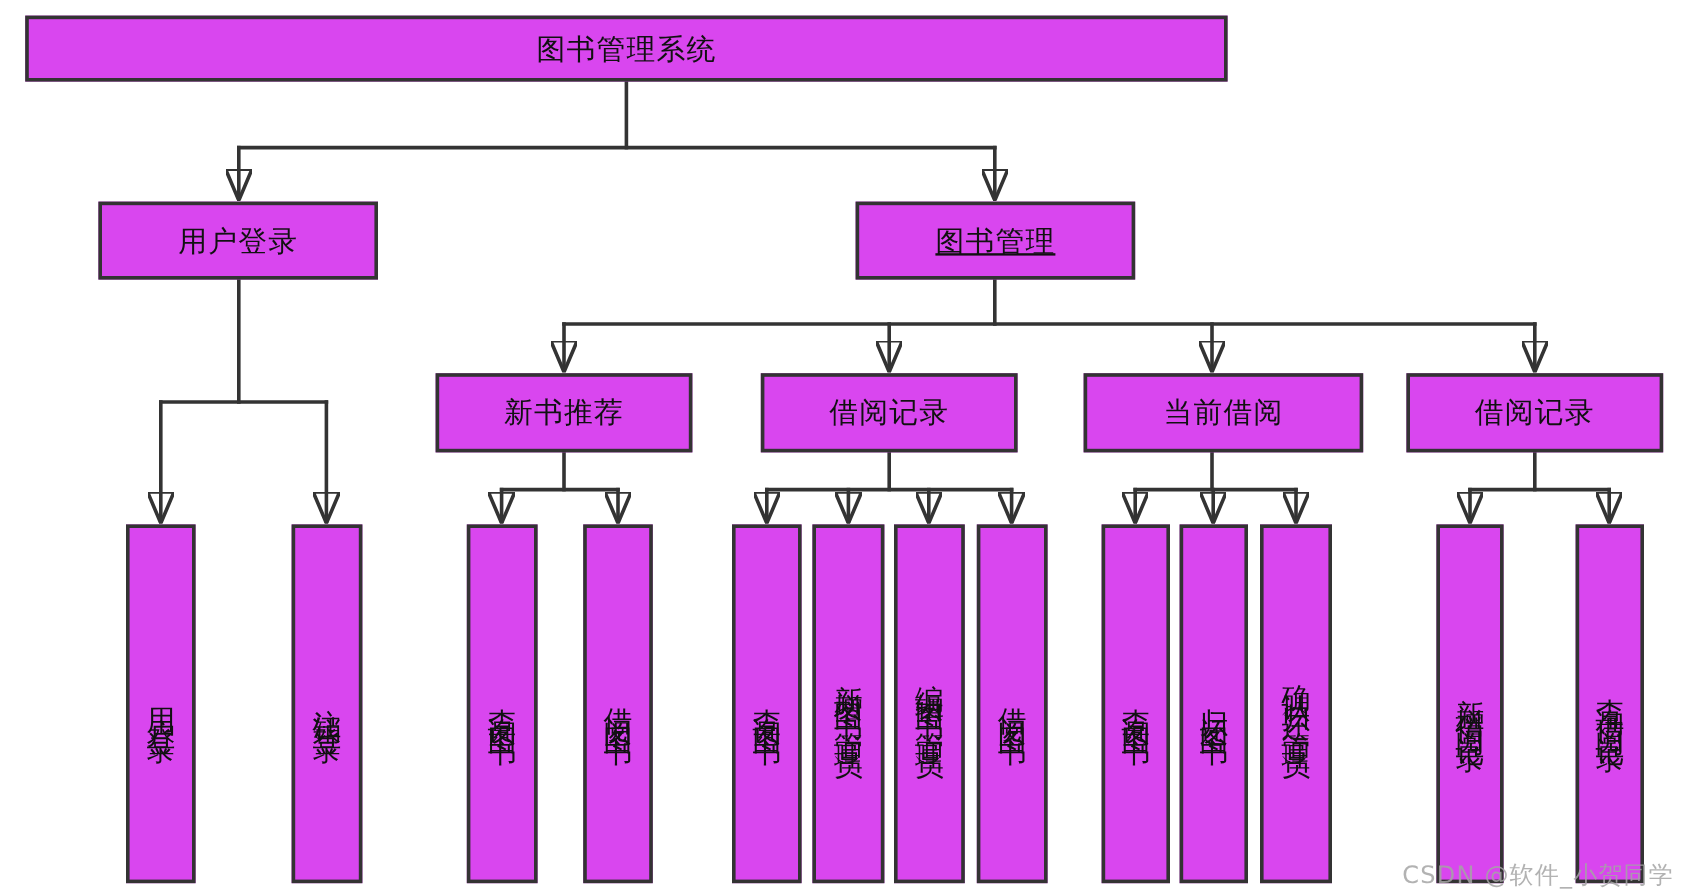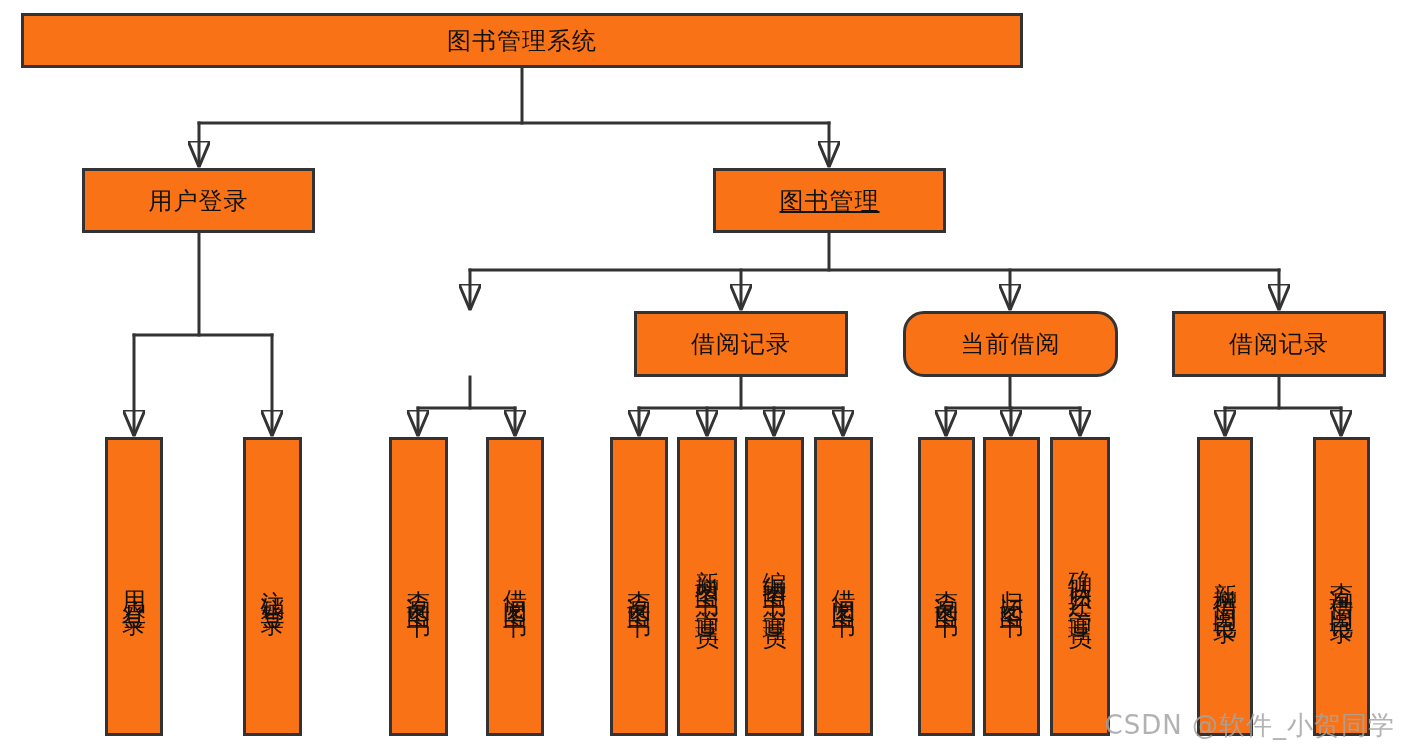--- a/index.html
+++ b/index.html
@@ -5,21 +5,21 @@
   html,body { margin:0; padding:0; background:#ffffff; }
   #stage {
     position:relative;
     width:1405px; height:747px;
     background:#ffffff;
     font-family:"DejaVu Sans","Liberation Sans",sans-serif;
     overflow:hidden;
   }
   .box {
     position:absolute;
-    background:#f97316;
+    background:#d946ef;
     border:3px solid #333333;
     box-sizing:border-box;
     display:flex;
     align-items:center;
     justify-content:center;
     color:#111111;
   }
   .hlabel { font-size:24px; letter-spacing:1px; white-space:nowrap; }
   .vtext {
     writing-mode:vertical-rl;
@@ -31,21 +31,21 @@
   #connectors {
     position:absolute;
     left:0; top:0;
     width:1405px; height:747px;
     pointer-events:none;
   }
   #connectors path { stroke:#333333; stroke-width:3; fill:none; stroke-linecap:square; }
   .watermark {
     position:absolute;
     right:10px; bottom:4px;
-    font-size:26px;
+    font-size:20px;
     color:rgba(164,164,164,0.85);
     letter-spacing:1px;
     white-space:nowrap;
   }
 </style>
 </head>
 <body>
 
 <div id="stage">
 
@@ -115,24 +115,27 @@
     <span class="hlabel">图书管理系统</span>
   </div>
 
   <div class="box" style="left:82px; top:168px; width:233px; height:65px;">
     <span class="hlabel">用户登录</span>
   </div>
   <div class="box" style="left:713px; top:168px; width:233px; height:65px;text-decoration:underline;">
     <span class="hlabel">图书管理</span>
   </div>
 
+  <div class="box" style="left:363px; top:311px; width:214px; height:66px;">
+    <span class="hlabel">新书推荐</span>
+  </div>
   <div class="box" style="left:634px; top:311px; width:214px; height:66px;">
     <span class="hlabel">借阅记录</span>
   </div>
-  <div class="box" style="left:903px; top:311px; width:215px; height:66px;border-radius:21px;">
+  <div class="box" style="left:903px; top:311px; width:233px; height:66px;">
     <span class="hlabel">当前借阅</span>
   </div>
   <div class="box" style="left:1172px; top:311px; width:214px; height:66px;">
     <span class="hlabel">借阅记录</span>
   </div>
 
   <div class="box" style="left:105px; top:437px; width:58px; height:299px;">
     <span class="vtext">用户登录</span>
   </div>
   <div class="box" style="left:243px; top:437px; width:59px; height:299px;">

